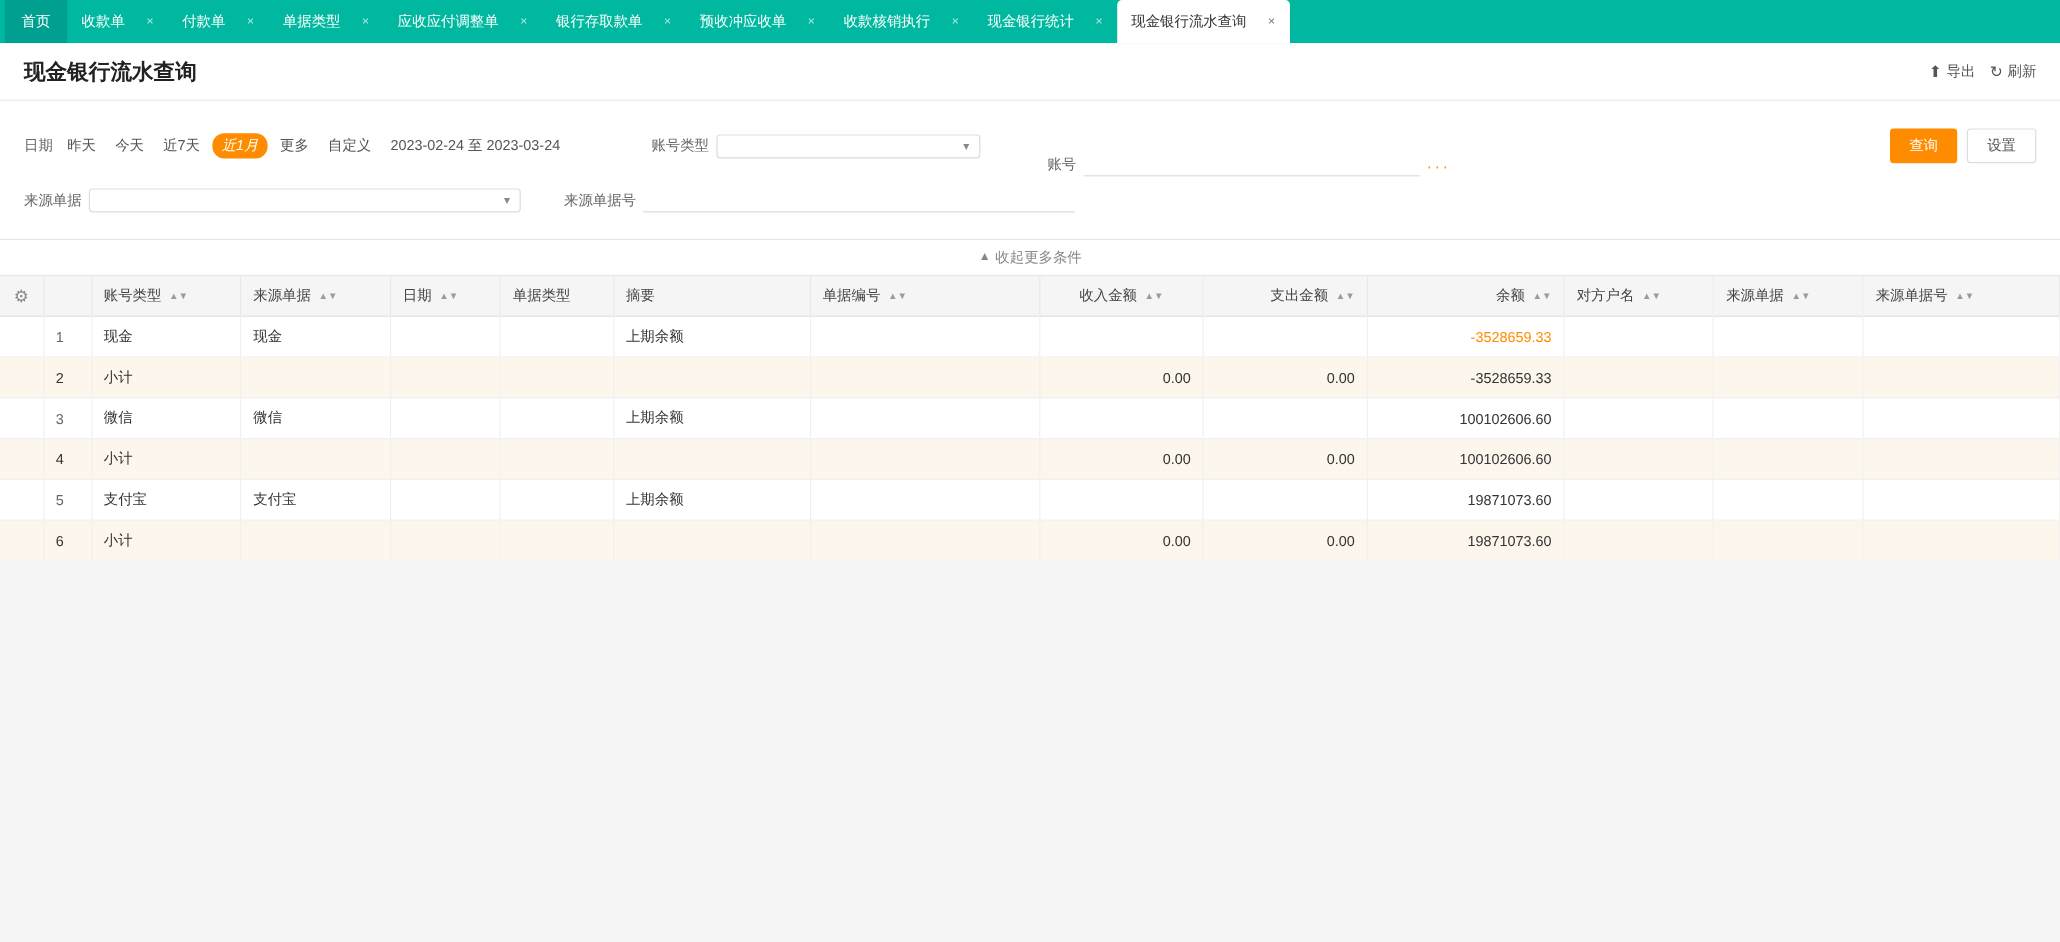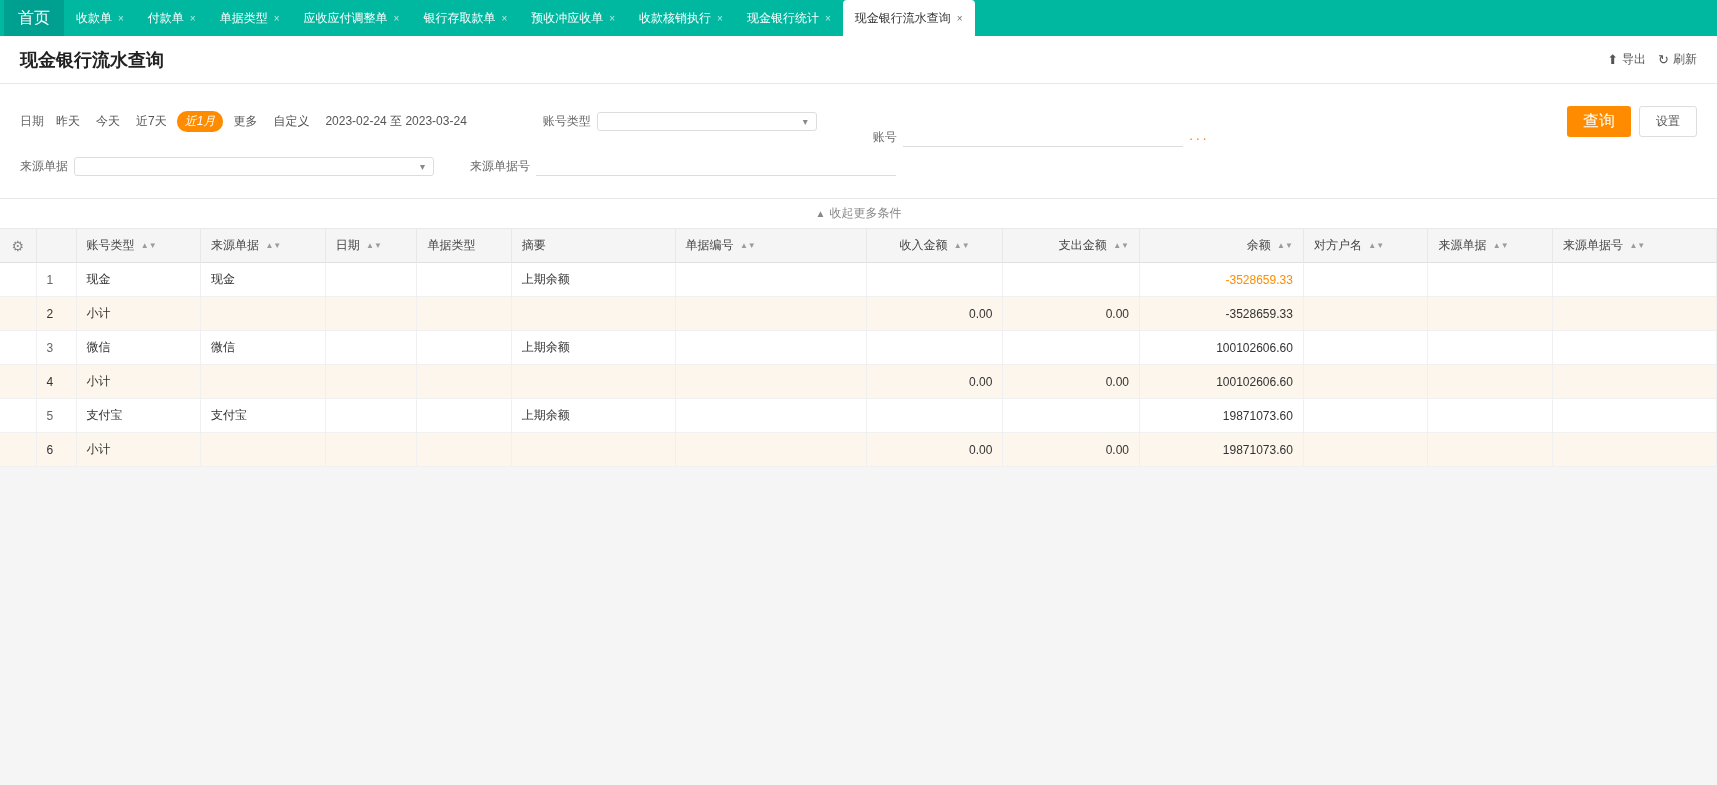--- a/index.html
+++ b/index.html
@@ -16,40 +16,40 @@
     }
     .nav-tab {
       display: inline-flex;
       align-items: center;
       padding: 0 12px;
       height: 36px;
       color: #fff;
       font-size: 12px;
       cursor: pointer;
       white-space: nowrap;
-      gap: 4px;
+      gap: 16px;
     }
     .nav-tab.active {
       background: #fff;
       color: #333;
       border-radius: 4px 4px 0 0;
     }
     .nav-tab .close-x {
       font-size: 10px;
       opacity: 0.7;
       margin-left: 2px;
     }
     .nav-home {
       background: #00a090;
       color: #fff;
       padding: 0 14px;
       height: 36px;
       display: flex;
       align-items: center;
-      font-size: 16px;
+      font-size: 12px;
       cursor: pointer;
     }
 
     
     .page-header {
       background: #fff;
       padding: 10px 20px;
       display: flex;
       align-items: center;
       justify-content: space-between;
@@ -150,21 +150,21 @@
       font-size: 14px;
       cursor: pointer;
       letter-spacing: 2px;
     }
     .btn-query {
       background: #ff8c00;
       color: #fff;
       border: none;
       border-radius: 3px;
       padding: 5px 16px;
-      font-size: 16px;
+      font-size: 12px;
       cursor: pointer;
     }
     .btn-settings {
       background: #fff;
       color: #555;
       border: 1px solid #ddd;
       border-radius: 3px;
       padding: 5px 16px;
       font-size: 12px;
       cursor: pointer;

